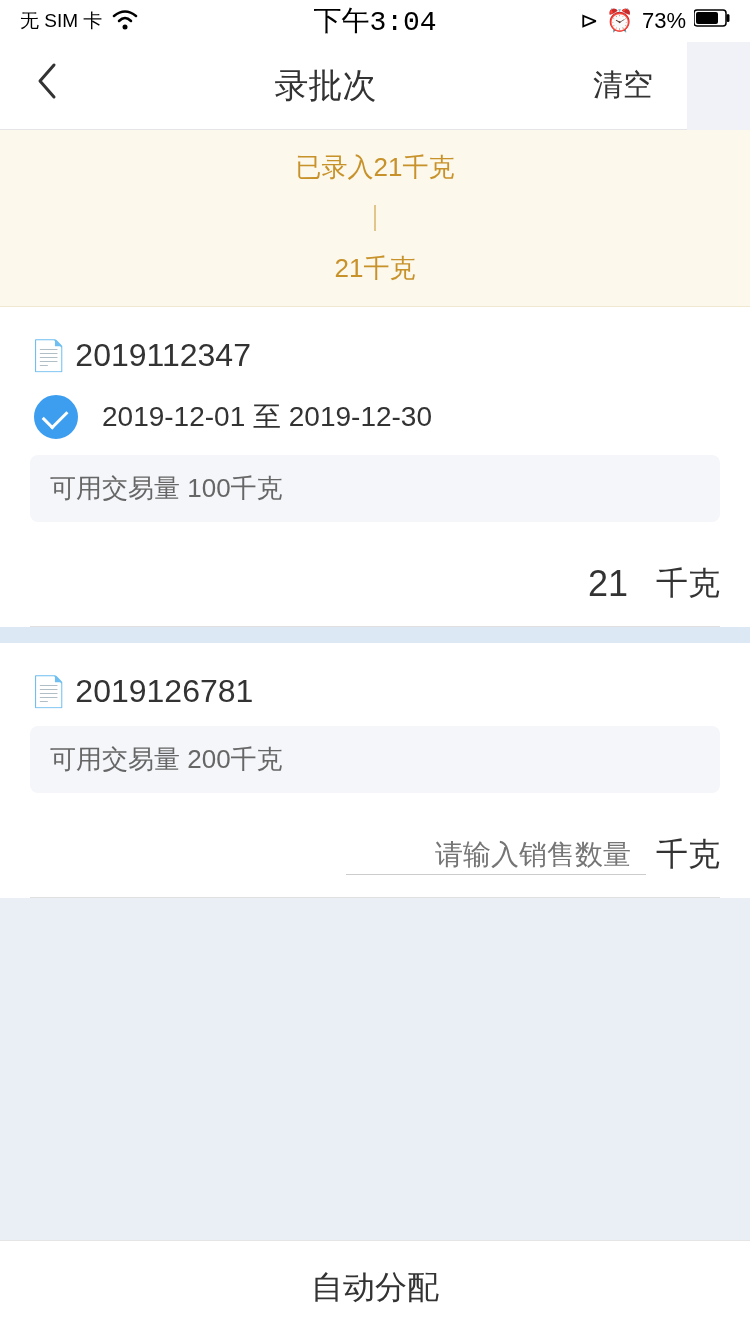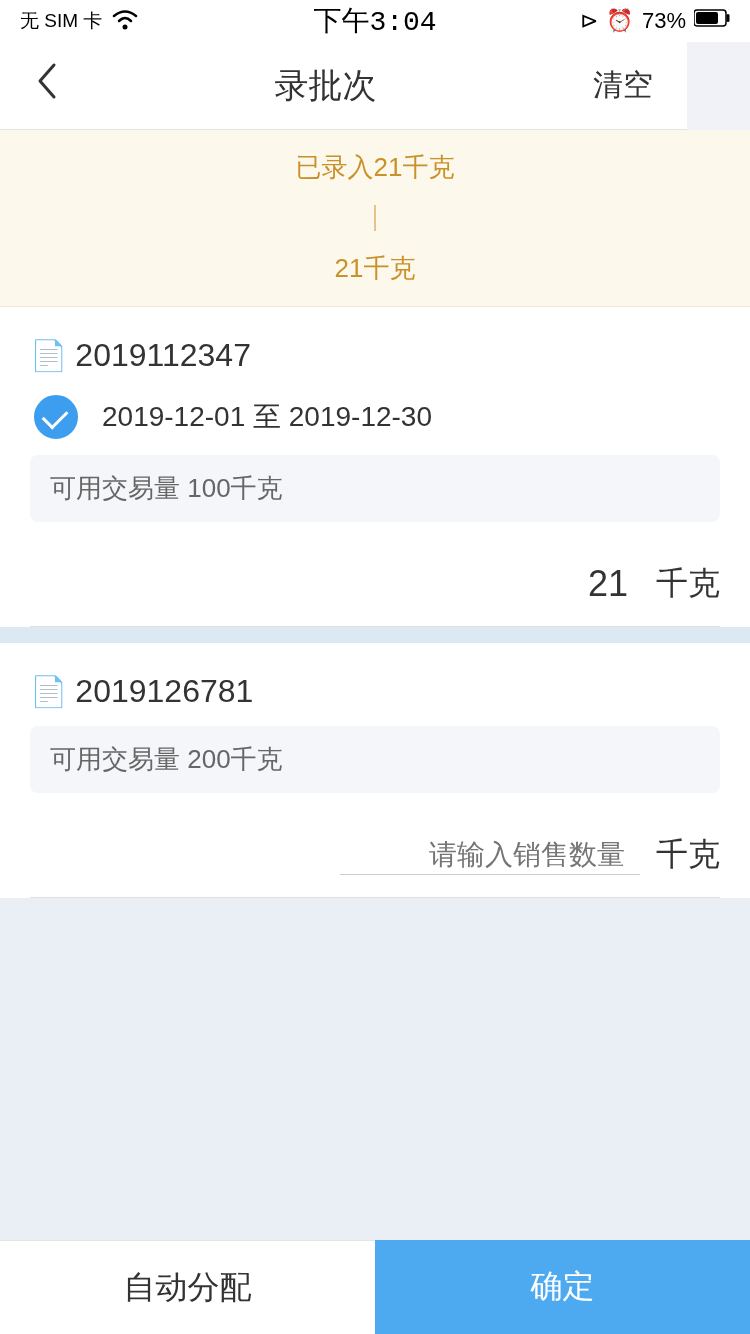--- a/index.html
+++ b/index.html
@@ -193,21 +193,21 @@
       height: 16px;
       background: #dde8f5;
     }
 
     
     .placeholder-row {
       display: flex;
       align-items: center;
       justify-content: flex-end;
       padding: 20px 30px 0 30px;
-      gap: 16px;
+      gap: 10px;
     }
     .placeholder-input {
       border: none;
       border-bottom: 1.5px solid #ccc;
       width: 300px;
       height: 40px;
       font-size: 28px;
       color: #bbb;
       outline: none;
       background: transparent;
@@ -333,14 +333,13 @@
     <input class="placeholder-input" placeholder="请输入销售数量" type="number" style="">
     <span class="placeholder-unit">千克</span>
   </div>
   <div class="separator"></div>
 </div>
 
 <div class="bottom-spacer"></div>
 
 <div class="bottom-bar">
   <button class="btn-auto">自动分配</button>
-  <button class="btn-confirm">确定</button>
 </div>
 
 </body></html>

